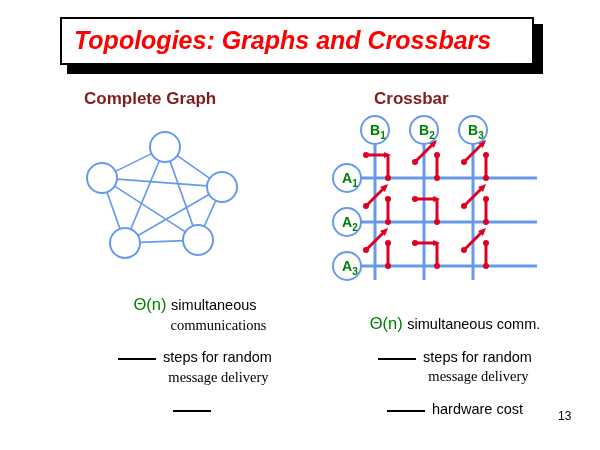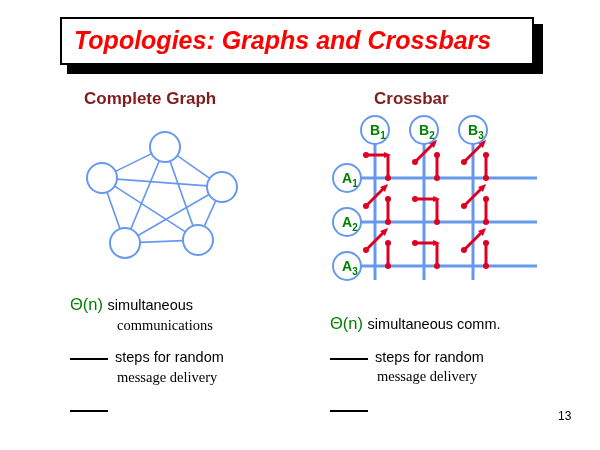--- a/index.html
+++ b/index.html
@@ -7,20 +7,21 @@
     padding: 0;
     background: #ffffff;
   }
   #slide {
     position: relative;
     width: 600px;
     height: 450px;
     background: #ffffff;
     overflow: hidden;
     font-family: "Liberation Sans", sans-serif;
+    text-align: center;
   }
 
   
   #title-shadow {
     position: absolute;
     left: 67px;
     top: 24px;
     width: 476px;
     height: 50px;
     background: #000000;
@@ -263,19 +264,19 @@
 
   <div id="bullets-right" class="bullets">
       <div class="bullet">
         <div class="line"><span class="theta">Θ(n) </span><span>simultaneous comm.</span></div>
       </div>
       <div class="bullet">
         <div class="line"><span class="blank"></span><span>steps for random</span></div>
         <div class="line indent"><span>message delivery</span></div>
       </div>
       <div class="bullet">
-        <div class="line"><span class="blank"></span></div>
+        <div class="line"><span class="blank"></span><span>hardware cost</span></div>
       </div>
     </div>
 
   <div id="page-number">13</div>
 
 </div>
 
 </body></html>

